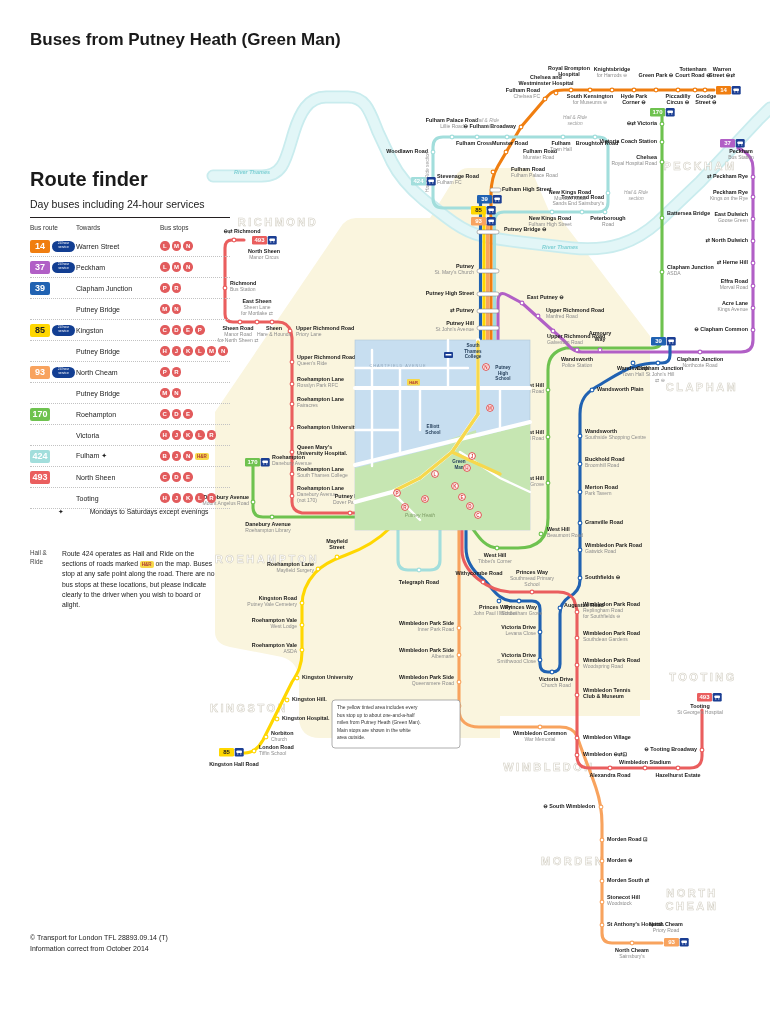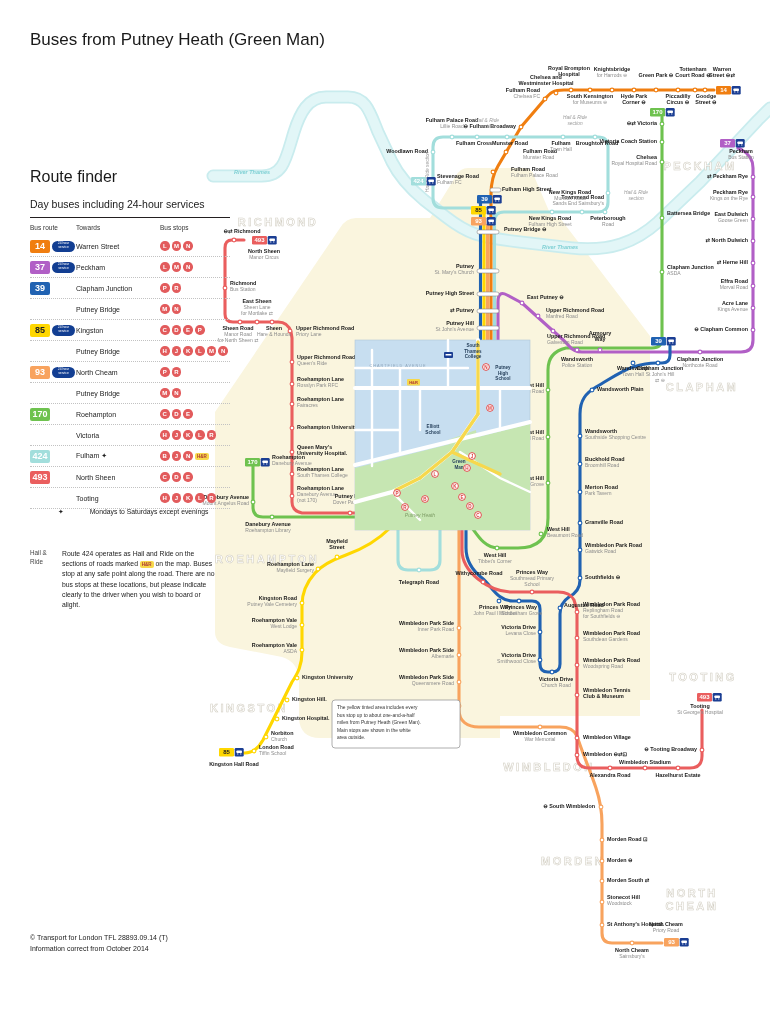--- a/index.html
+++ b/index.html
@@ -1,21 +1,21 @@
 <!DOCTYPE html>
 <html><head>
 <meta charset="utf-8">
 <style>
   html,body{margin:0;padding:0}
   body{width:770px;height:1024px;position:relative;background:#fff;
        font-family:"Liberation Sans",sans-serif;overflow:hidden}
   #map{position:absolute;left:0;top:0;z-index:0}
   .panel{position:absolute;z-index:2}
-  #title{left:30px;top:30px;font-size:17px;font-weight:normal;color:#1a1a1a}
-  #rf-head{left:30px;top:168px;font-size:16px;font-weight:normal;color:#1a1a1a}
+  #title{left:30px;top:30px;font-size:17px;font-weight:bold;color:#1a1a1a}
+  #rf-head{left:30px;top:168px;font-size:20px;font-weight:bold;color:#1a1a1a}
   #rf-sub{left:30px;top:198px;font-size:10.5px;font-weight:normal;color:#1a1a1a}
   #rf-rule{left:30px;top:217px;width:200px;border-top:1.5px solid #231f20}
   #rf-headerrow{left:30px;top:224px;width:200px;display:flex;font-size:6.5px;color:#333}
   #rf-headerrow span:nth-child(1){width:46px}
   #rf-headerrow span:nth-child(2){width:84px}
   #rf-table{left:30px;top:236px;width:200px}
   .rf-row{display:flex;align-items:center;height:20px;border-bottom:1px dotted #c2c2c2}
   .rf-c1{width:46px;display:flex;align-items:center;gap:2px}
   .rf-c2{width:84px;font-size:7px;color:#222}
   .rf-c3{flex:1;display:flex;align-items:center;gap:2.2px}

